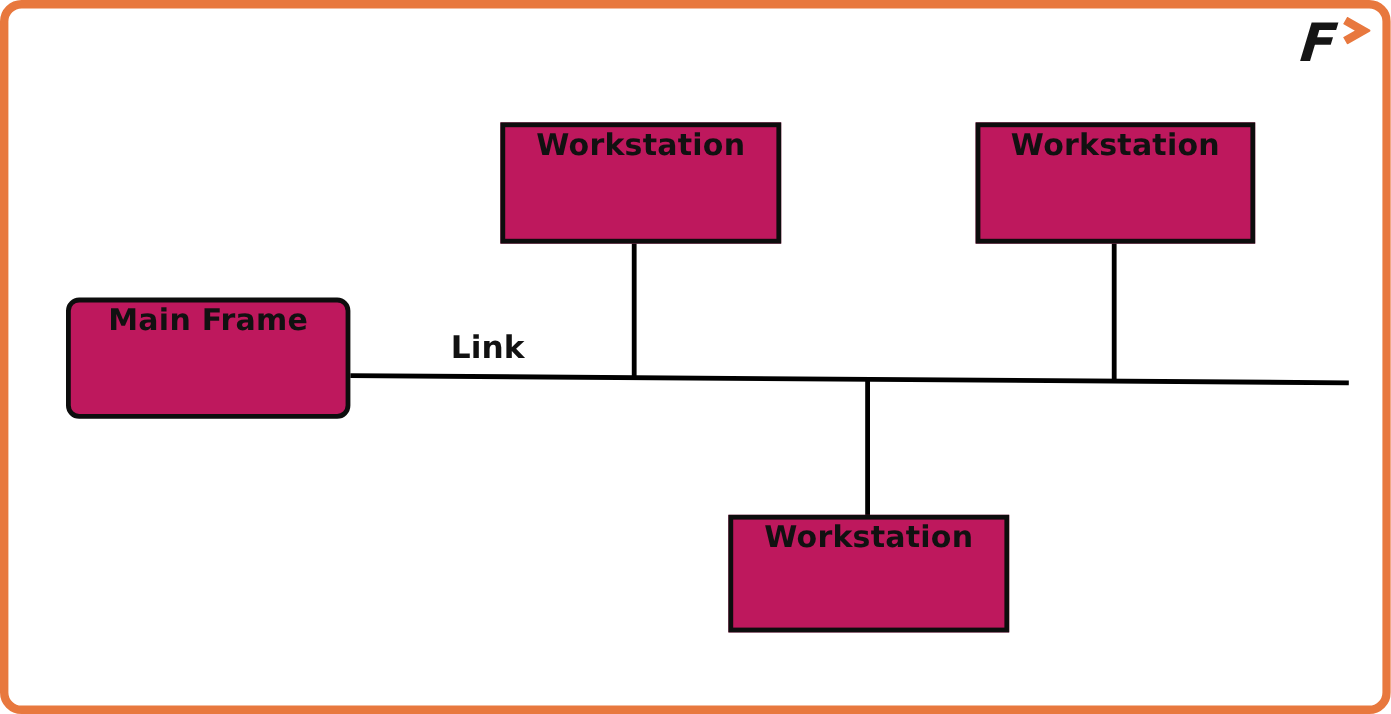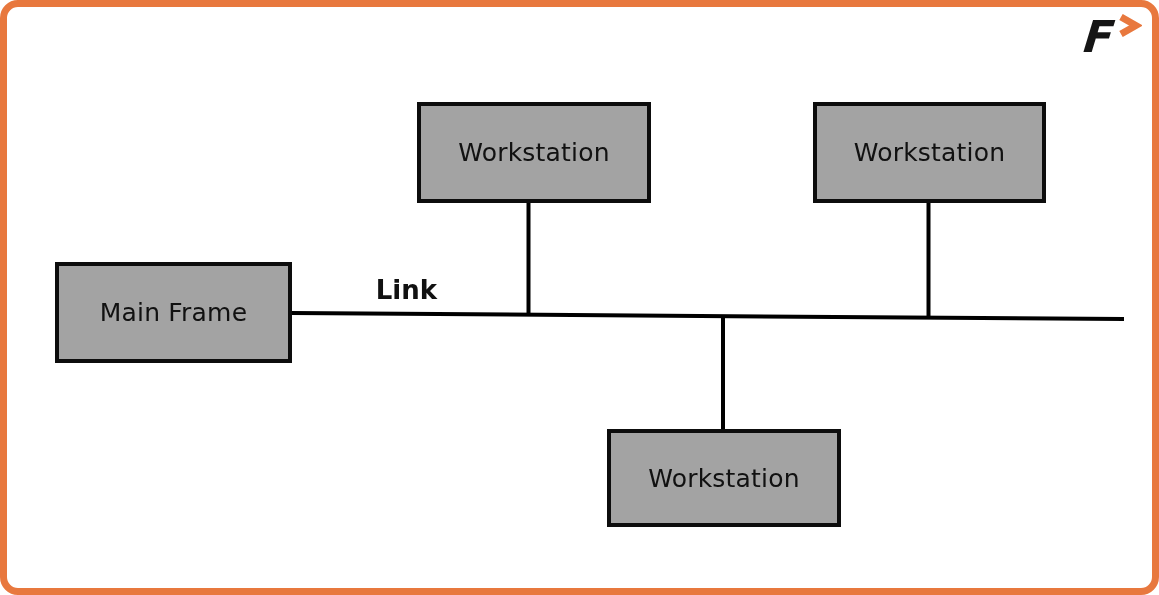--- a/index.html
+++ b/index.html
@@ -20,31 +20,31 @@
   }
   .wires {
     position: absolute;
     left: 0; top: 0;
     width: 1159px; height: 595px;
     pointer-events: none;
   }
   .node {
     position: absolute;
     box-sizing: border-box;
-    background: #a3a3a3;
+    background: #be185d;
     border: 4px solid #0d0d0d;
     display: flex;
-    align-items: center;
+    align-items: flex-start;
     justify-content: center;
-    font-weight: normal;
+    font-weight: bold;
     font-size: 25px;
     color: #111111;
     letter-spacing: 0.2px;
   }
-  .node-main-frame       { left: 48px;  top: 255px; width: 237px; height: 101px; }
+  .node-main-frame       { left: 48px;  top: 241px; width: 237px; height: 101px; border-radius: 11px; }
   .node-workstation-tl   { left: 410px; top: 95px;  width: 234px; height: 101px; }
   .node-workstation-tr   { left: 806px; top: 95px;  width: 233px; height: 101px; }
   .node-workstation-b    { left: 600px; top: 422px; width: 234px; height: 98px;  }
   .link-label {
     position: absolute;
     left: 340px;
     top: 268px;
     width: 90px;
     text-align: right;
     font-weight: bold;

